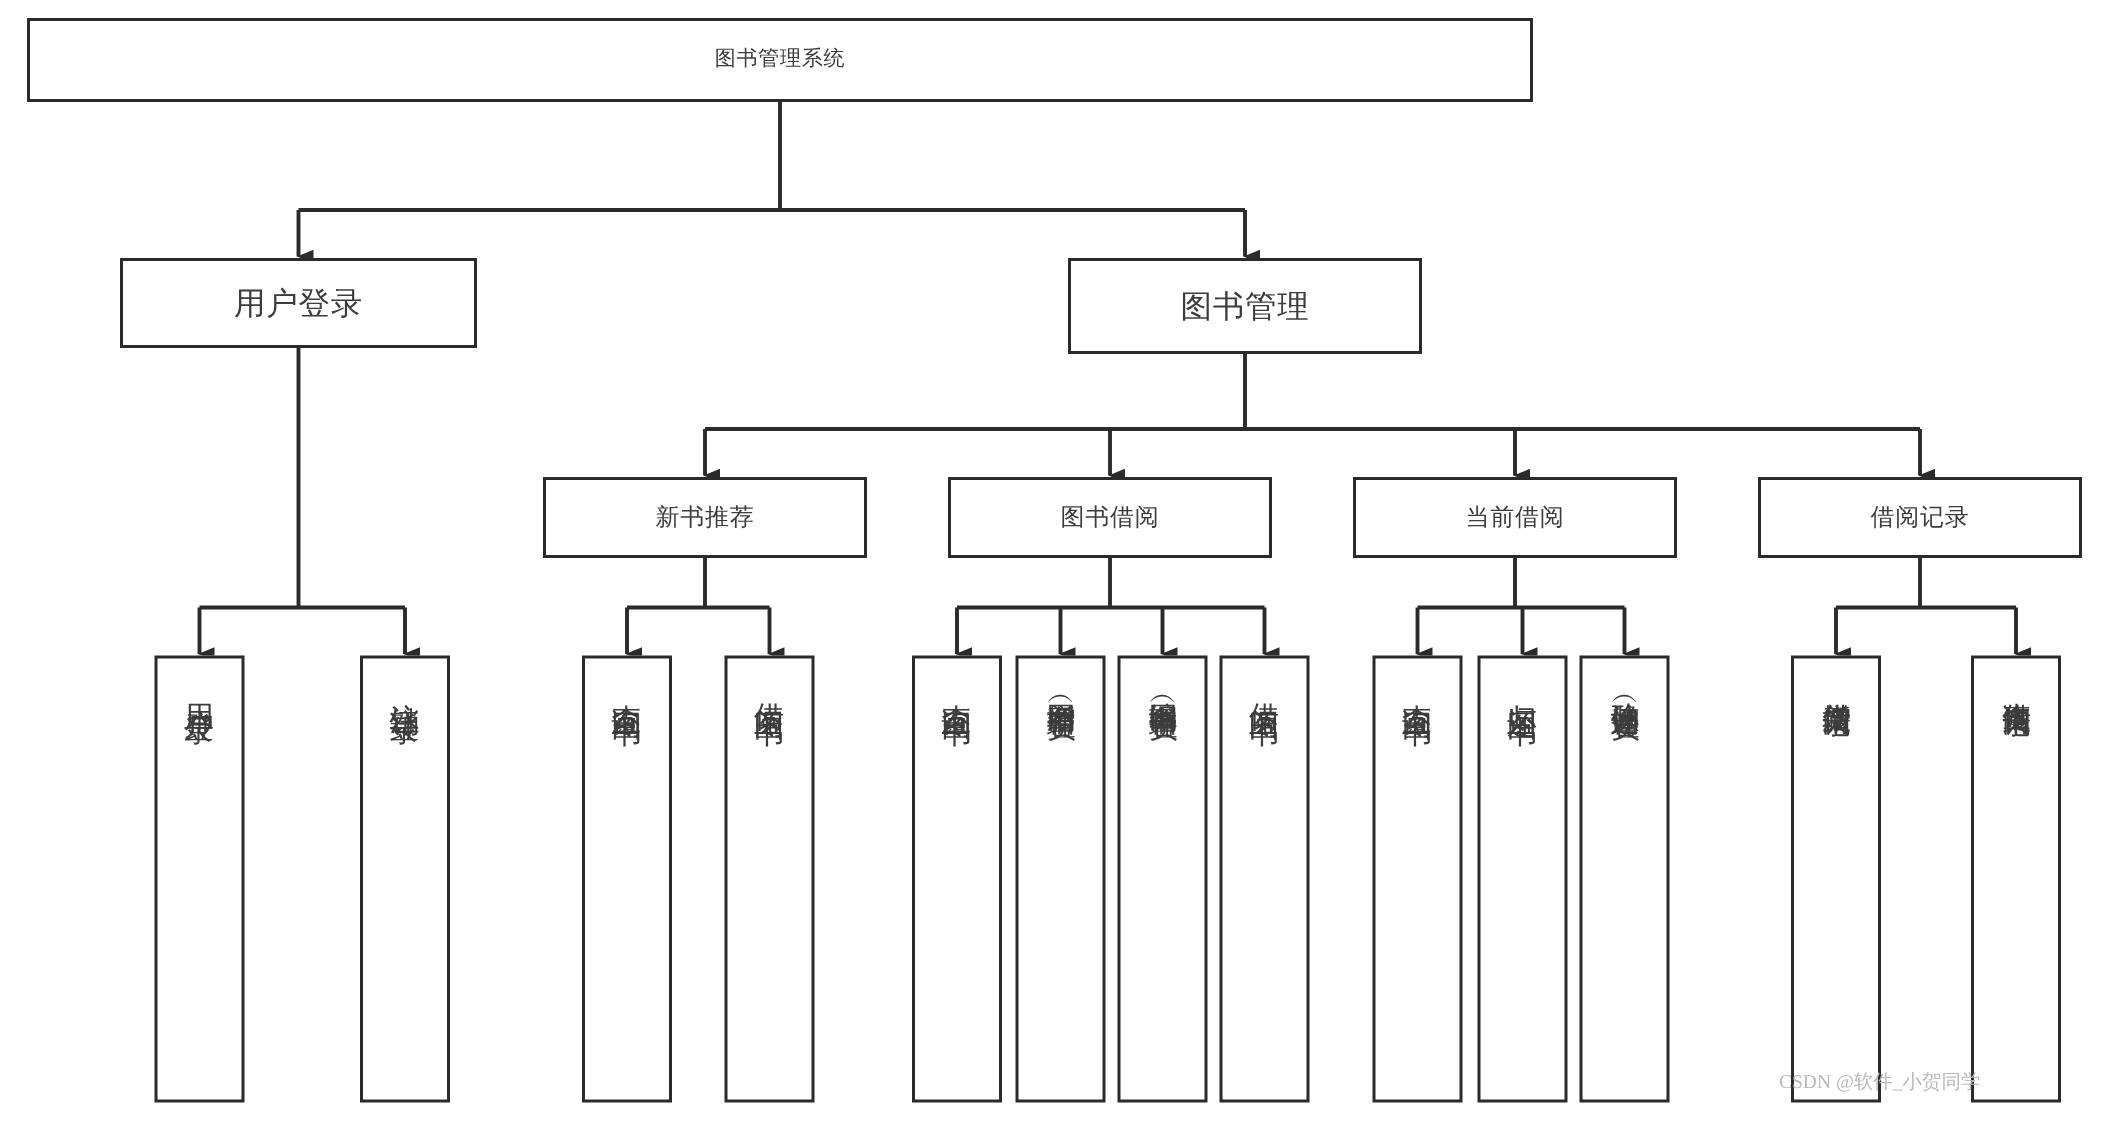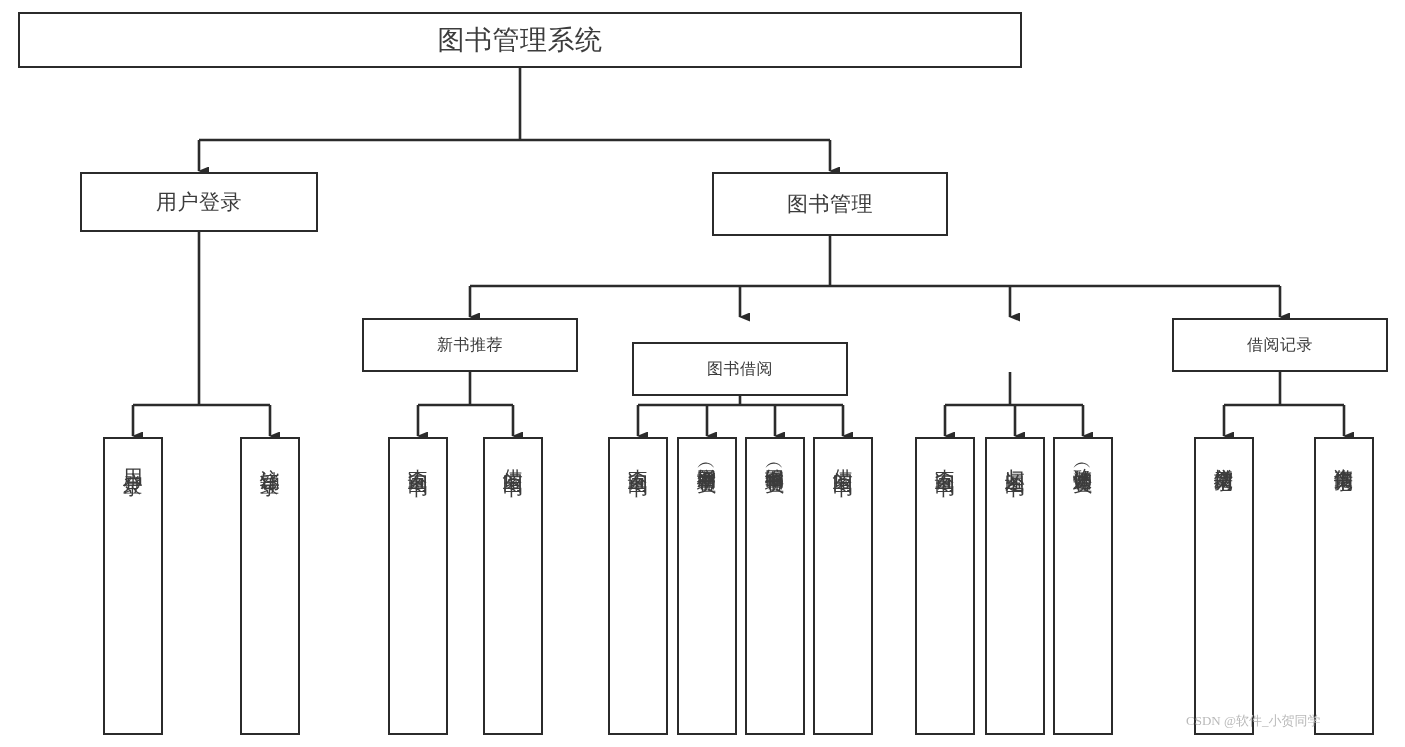--- a/index.html
+++ b/index.html
@@ -36,21 +36,21 @@
     z-index: 2;
   }
   .node-label {
     color: #3c3c3c;
     font-size: 21px;
     line-height: 1.28;
     letter-spacing: 0.5px;
     white-space: nowrap;
     text-align: center;
   }
-  .node.level-root .node-label { font-size: 27px; }
+  .node.level-root .node-label { font-size: 14px; }
   .node.level-2 .node-label { font-size: 21px; }
   .node.level-3 .node-label { font-size: 16px; }
   .node.leaf {
     align-items: flex-start;
     padding-top: 14px;
   }
   .node.leaf .node-label {
     writing-mode: vertical-rl;
     text-orientation: upright;
     font-size: 20px;
@@ -131,24 +131,27 @@
   </div>
 
   <div class="node level-2" style="left: 712px; top: 172px; width: 236px; height: 64px;">
     <span class="node-label">图书管理</span>
   </div>
 
   <div class="node level-3" style="left: 362px; top: 318px; width: 216px; height: 54px;">
     <span class="node-label">新书推荐</span>
   </div>
 
-  <div class="node level-3" style="left: 632px; top: 318px; width: 216px; height: 54px; margin-top: 24px;">
+  <div class="node level-3" style="left: 632px; top: 318px; width: 216px; height: 54px;">
     <span class="node-label">图书借阅</span>
   </div>
 
+  <div class="node level-3" style="left: 902px; top: 318px; width: 216px; height: 54px;">
+    <span class="node-label">当前借阅</span>
+  </div>
 
   <div class="node level-3" style="left: 1172px; top: 318px; width: 216px; height: 54px;">
     <span class="node-label">借阅记录</span>
   </div>
 
   <div class="node leaf" style="left: 103px; top: 437px; width: 60px; height: 298px;">
     <span class="node-label">用户登录</span>
   </div>
 
   <div class="node leaf" style="left: 240px; top: 437px; width: 60px; height: 298px;">

